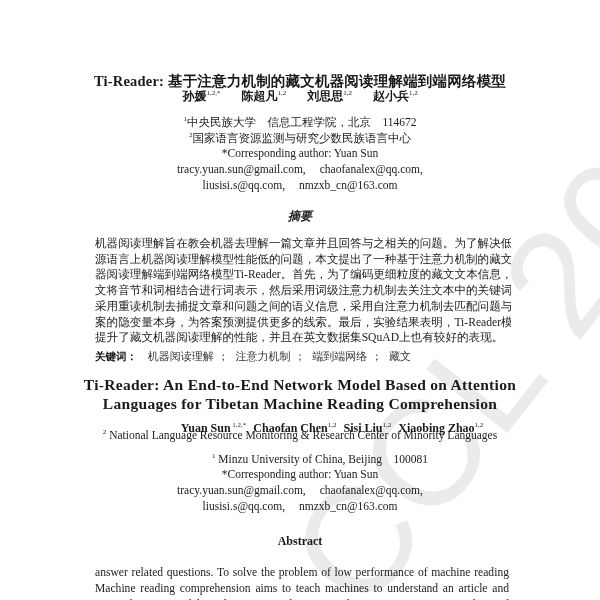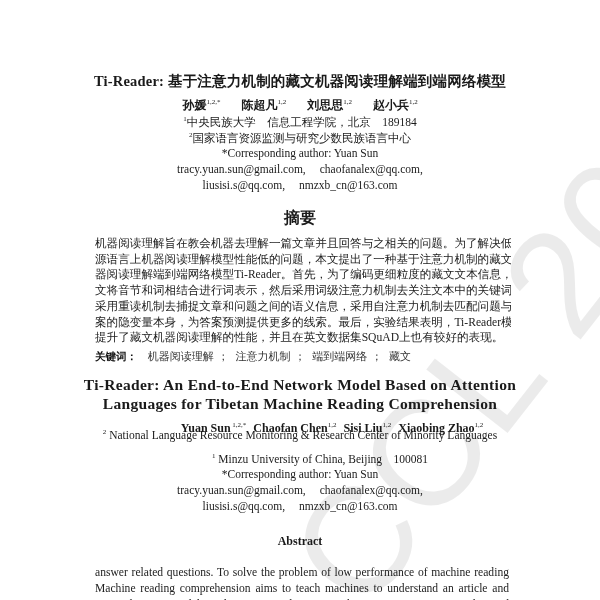--- a/index.html
+++ b/index.html
@@ -51,41 +51,42 @@
       white-space: nowrap;
       z-index: 1;
     }
     .title-zh {
       top: 72px;
       font-size: 14.5px;
       font-weight: bold;
       letter-spacing: 0.2px;
     }
     .authors-zh {
-      top: 97px;
+      top: 88px;
       font-size: 12px;
       font-weight: bold;
     }
     .authors-zh .a { margin: 0 9px; }
     sup { font-size: 7px; font-weight: normal; vertical-align: 5px; line-height: 0; }
     .affil {
       font-size: 11.5px;
       font-weight: normal;
     }
     .aff1-zh { top: 115px; }
     .aff2-zh { top: 131px; }
     .corr-zh { top: 147px; }
     .email1-zh { top: 163px; }
     .email2-zh { top: 179px; }
     .email .gap { display: inline-block; width: 14px; }
     .abs-head-zh {
       top: 208px;
-      font-size: 16px;
+      font-size: 12px;
       font-weight: bold;
       font-family: "DejaVu Sans", sans-serif;
+      font-style: italic;
     }
     .body-zh {
       position: absolute;
       left: 95px;
       top: 236px;
       width: 416px;
       font-size: 11.6px;
       line-height: 15.7px;
       text-align: justify;
       text-align-last: left;
@@ -156,21 +157,21 @@
 
   <div class="line title-zh">Ti-Reader: 基于注意力机制的藏文机器阅读理解端到端网络模型</div>
 
   <div class="line authors-zh">
     <span class="a"><span>孙媛</span><sup>1,2,*</sup></span>
     <span class="a"><span>陈超凡</span><sup>1,2</sup></span>
     <span class="a"><span>刘思思</span><sup>1,2</sup></span>
     <span class="a"><span>赵小兵</span><sup>1,2</sup></span>
   </div>
 
-  <div class="line affil aff1-zh"><sup>1</sup><span>中央民族大学　信息工程学院，北京　189184</span></div>
+  <div class="line affil aff1-zh"><sup>1</sup><span>中央民族大学　信息工程学院，北京　114672</span></div>
   <div class="line affil aff2-zh"><sup>2</sup><span>国家语言资源监测与研究少数民族语言中心</span></div>
   <div class="line affil corr-zh">*Corresponding author: Yuan Sun</div>
   <div class="line affil email email1-zh">
     <span>tracy.yuan.sun@gmail.com,</span><span class="gap"></span><span>chaofanalex@qq.com,</span>
   </div>
   <div class="line affil email email2-zh">
     <span>liusisi.s@qq.com,</span><span class="gap"></span><span>nmzxb_cn@163.com</span>
   </div>
 
   <div class="line abs-head-zh">摘要</div>

